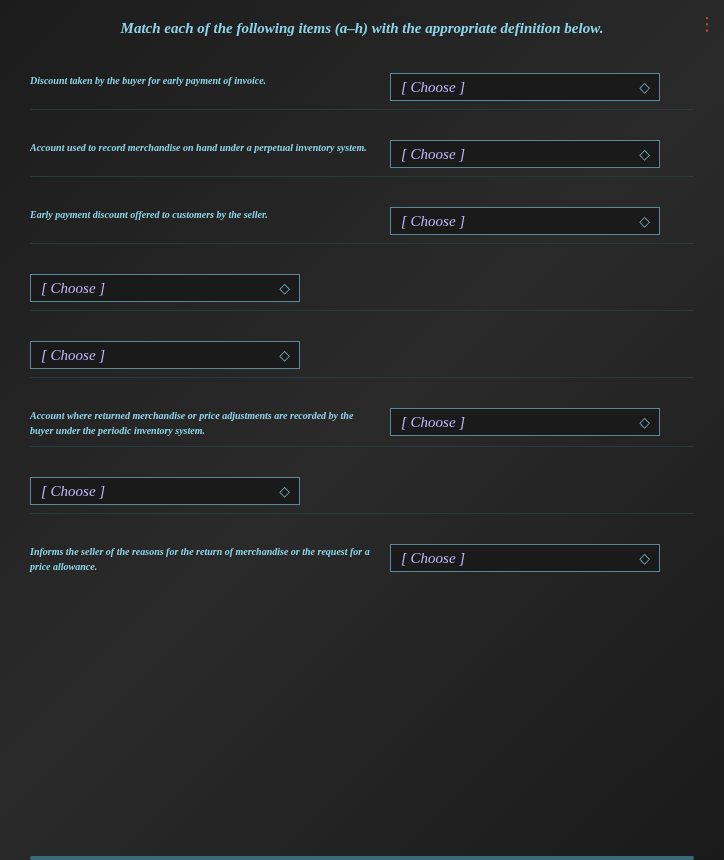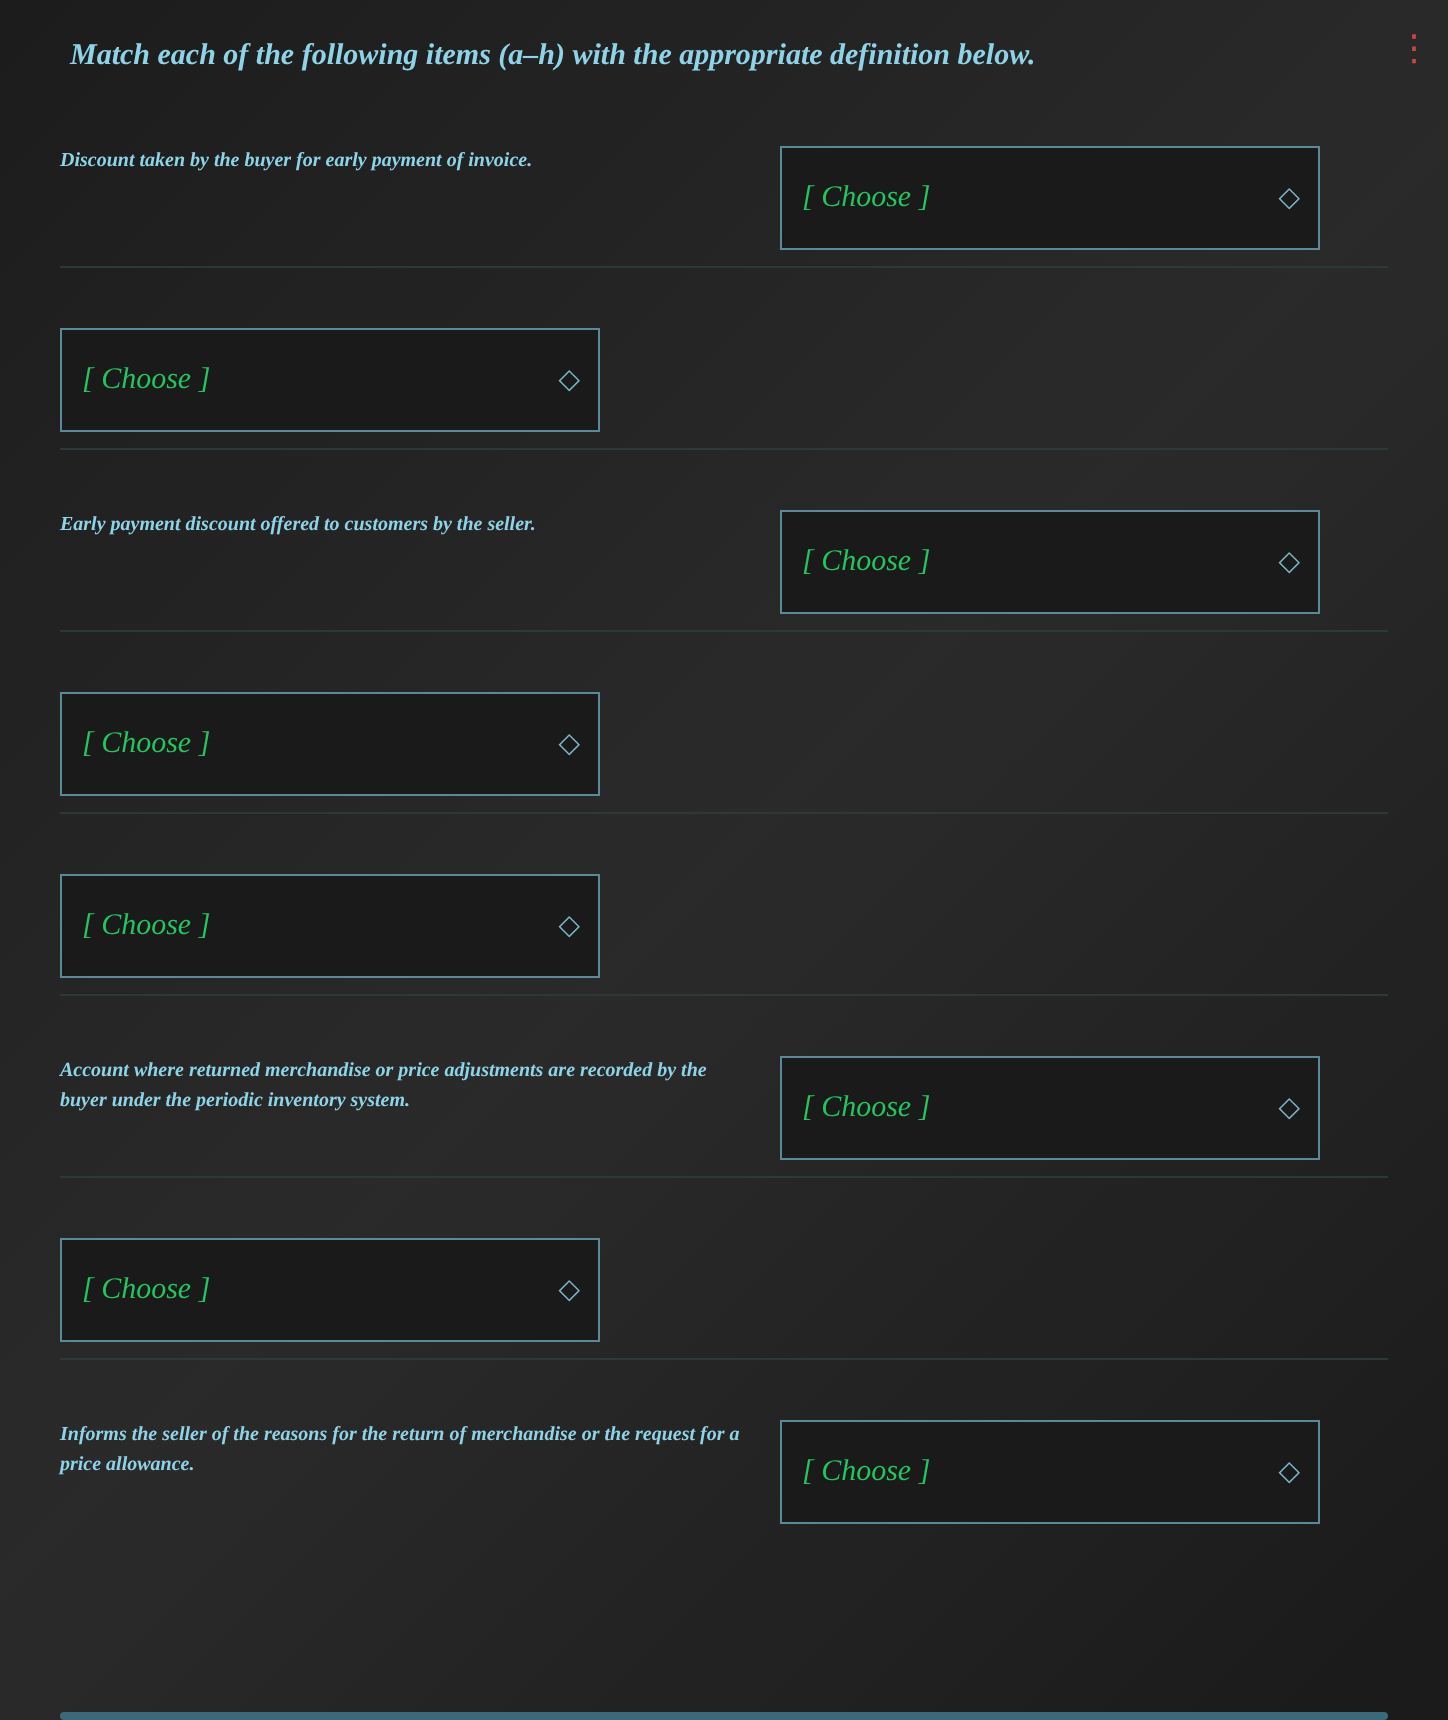--- a/index.html
+++ b/index.html
@@ -25,20 +25,21 @@
       position: relative;
     }
 
     .instructions {
       font-style: italic;
       font-size: 15px;
       color: #8dd4e8;
       margin-bottom: 24px;
       padding: 0 5px;
       font-weight: bold;
+      text-align: center;
     }
 
     .match-row {
       display: flex;
       align-items: flex-start;
       margin-bottom: 18px;
       padding: 8px 0;
       border-bottom: 1px solid #2a3a3a;
     }
 
@@ -60,24 +61,24 @@
 
     .select-wrapper {
       flex: 1;
       display: flex;
       align-items: center;
       padding-top: 4px;
     }
 
     .choose-select {
       width: 270px;
-      height: 52px;
+      height: 28px;
       background-color: #1a1a1a;
       border: 1.5px solid #5a8a9a;
-      color: #22c55e;
+      color: #c4b5fd;
       font-size: 15px;
       font-style: italic;
       font-family: Georgia, 'Times New Roman', serif;
       padding: 0 10px;
       cursor: pointer;
       appearance: none;
       -webkit-appearance: none;
       position: relative;
     }
 
@@ -126,20 +127,21 @@
   <p class="instructions">Match each of the following items (a–h) with the appropriate definition below.</p>
 
   <div id="rows-container">
       <div class="match-row">
         <span class="definition-text">Discount taken by the buyer for early payment of invoice.</span>
         <div class="select-wrapper">
           <div class="select-container"><select class="choose-select"><option value="[ Choose ]">[ Choose ]</option><option value="a. Purchase Discount">a. Purchase Discount</option><option value="b. Merchandise Inventory">b. Merchandise Inventory</option><option value="c. Sales Discount">c. Sales Discount</option><option value="d. Freight-out">d. Freight-out</option><option value="e. Trade Discount">e. Trade Discount</option><option value="f. Purchases Returns and Allowances">f. Purchases Returns and Allowances</option><option value="g. Delivery Expense">g. Delivery Expense</option><option value="h. Debit Memorandum">h. Debit Memorandum</option></select></div>
         </div>
       </div>
       <div class="match-row">
+        <span class="definition-text">Account used to record merchandise on hand under a perpetual inventory system.</span>
         <div class="select-wrapper">
           <div class="select-container"><select class="choose-select"><option value="[ Choose ]">[ Choose ]</option><option value="a. Purchase Discount">a. Purchase Discount</option><option value="b. Merchandise Inventory">b. Merchandise Inventory</option><option value="c. Sales Discount">c. Sales Discount</option><option value="d. Freight-out">d. Freight-out</option><option value="e. Trade Discount">e. Trade Discount</option><option value="f. Purchases Returns and Allowances">f. Purchases Returns and Allowances</option><option value="g. Delivery Expense">g. Delivery Expense</option><option value="h. Debit Memorandum">h. Debit Memorandum</option></select></div>
         </div>
       </div>
       <div class="match-row">
         <span class="definition-text">Early payment discount offered to customers by the seller.</span>
         <div class="select-wrapper">
           <div class="select-container"><select class="choose-select"><option value="[ Choose ]">[ Choose ]</option><option value="a. Purchase Discount">a. Purchase Discount</option><option value="b. Merchandise Inventory">b. Merchandise Inventory</option><option value="c. Sales Discount">c. Sales Discount</option><option value="d. Freight-out">d. Freight-out</option><option value="e. Trade Discount">e. Trade Discount</option><option value="f. Purchases Returns and Allowances">f. Purchases Returns and Allowances</option><option value="g. Delivery Expense">g. Delivery Expense</option><option value="h. Debit Memorandum">h. Debit Memorandum</option></select></div>
         </div>
       </div>

